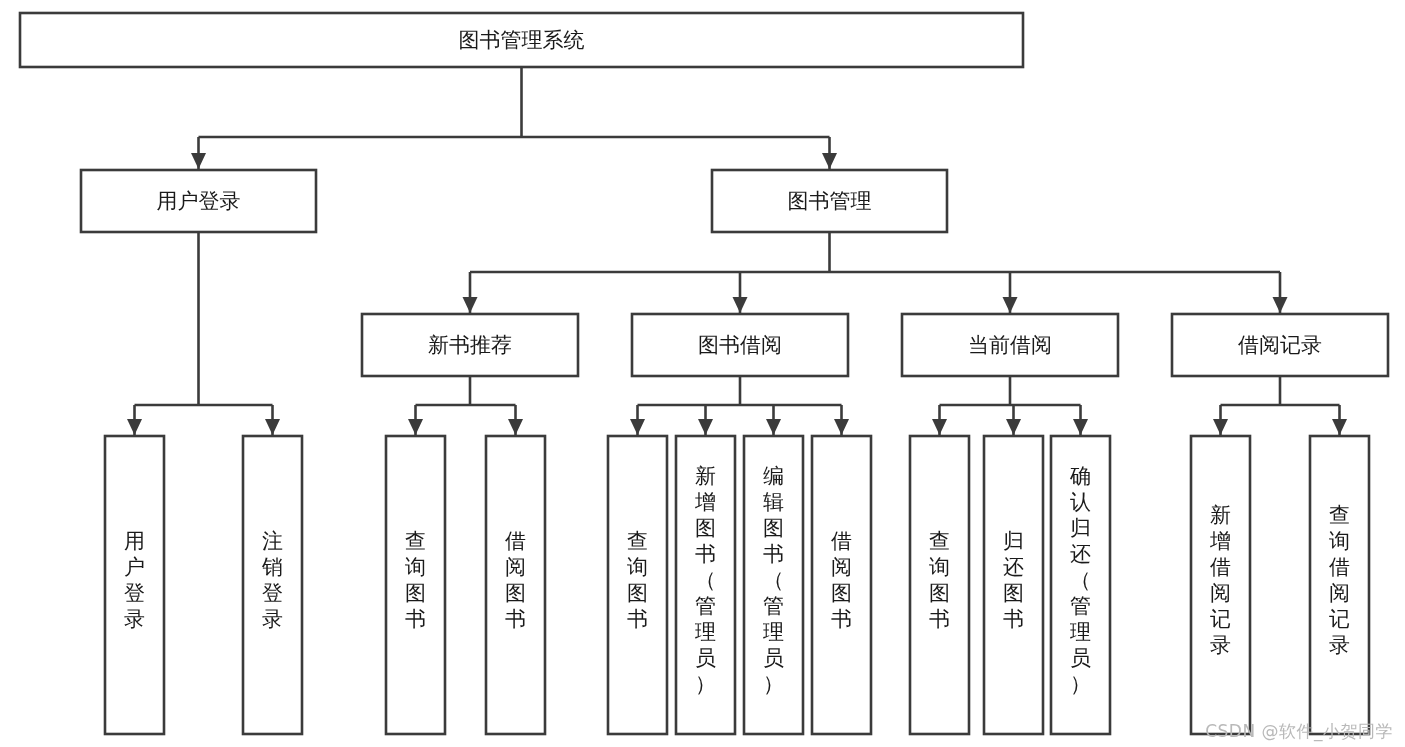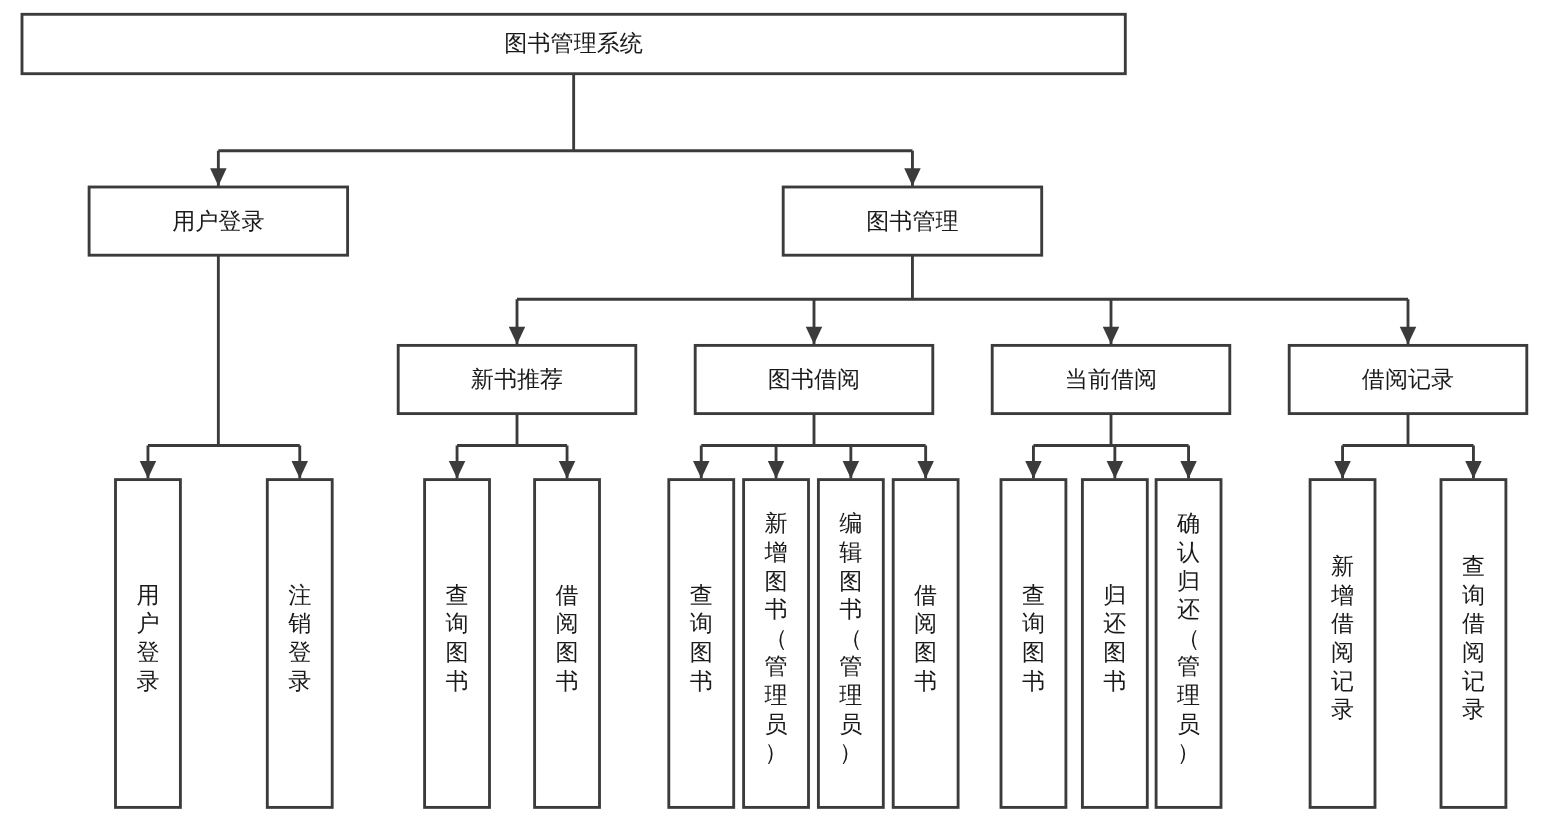--- a/index.html
+++ b/index.html
@@ -202,13 +202,14 @@
         <g>
           <rect class="node-box" x="1191" y="436" width="59" height="298"></rect>
           <text class="node-label-v" x="1220.5" y="522"><tspan x="1220.5" dy="0">新</tspan><tspan x="1220.5" dy="26">增</tspan><tspan x="1220.5" dy="26">借</tspan><tspan x="1220.5" dy="26">阅</tspan><tspan x="1220.5" dy="26">记</tspan><tspan x="1220.5" dy="26">录</tspan></text>
         </g>
         <g>
           <rect class="node-box" x="1310" y="436" width="59" height="298"></rect>
           <text class="node-label-v" x="1339.5" y="522"><tspan x="1339.5" dy="0">查</tspan><tspan x="1339.5" dy="26">询</tspan><tspan x="1339.5" dy="26">借</tspan><tspan x="1339.5" dy="26">阅</tspan><tspan x="1339.5" dy="26">记</tspan><tspan x="1339.5" dy="26">录</tspan></text>
         </g>
       </g>
     </svg>
+  <div class="watermark">CSDN @软件_小贺同学</div>
 </div>
 
 </body></html>

